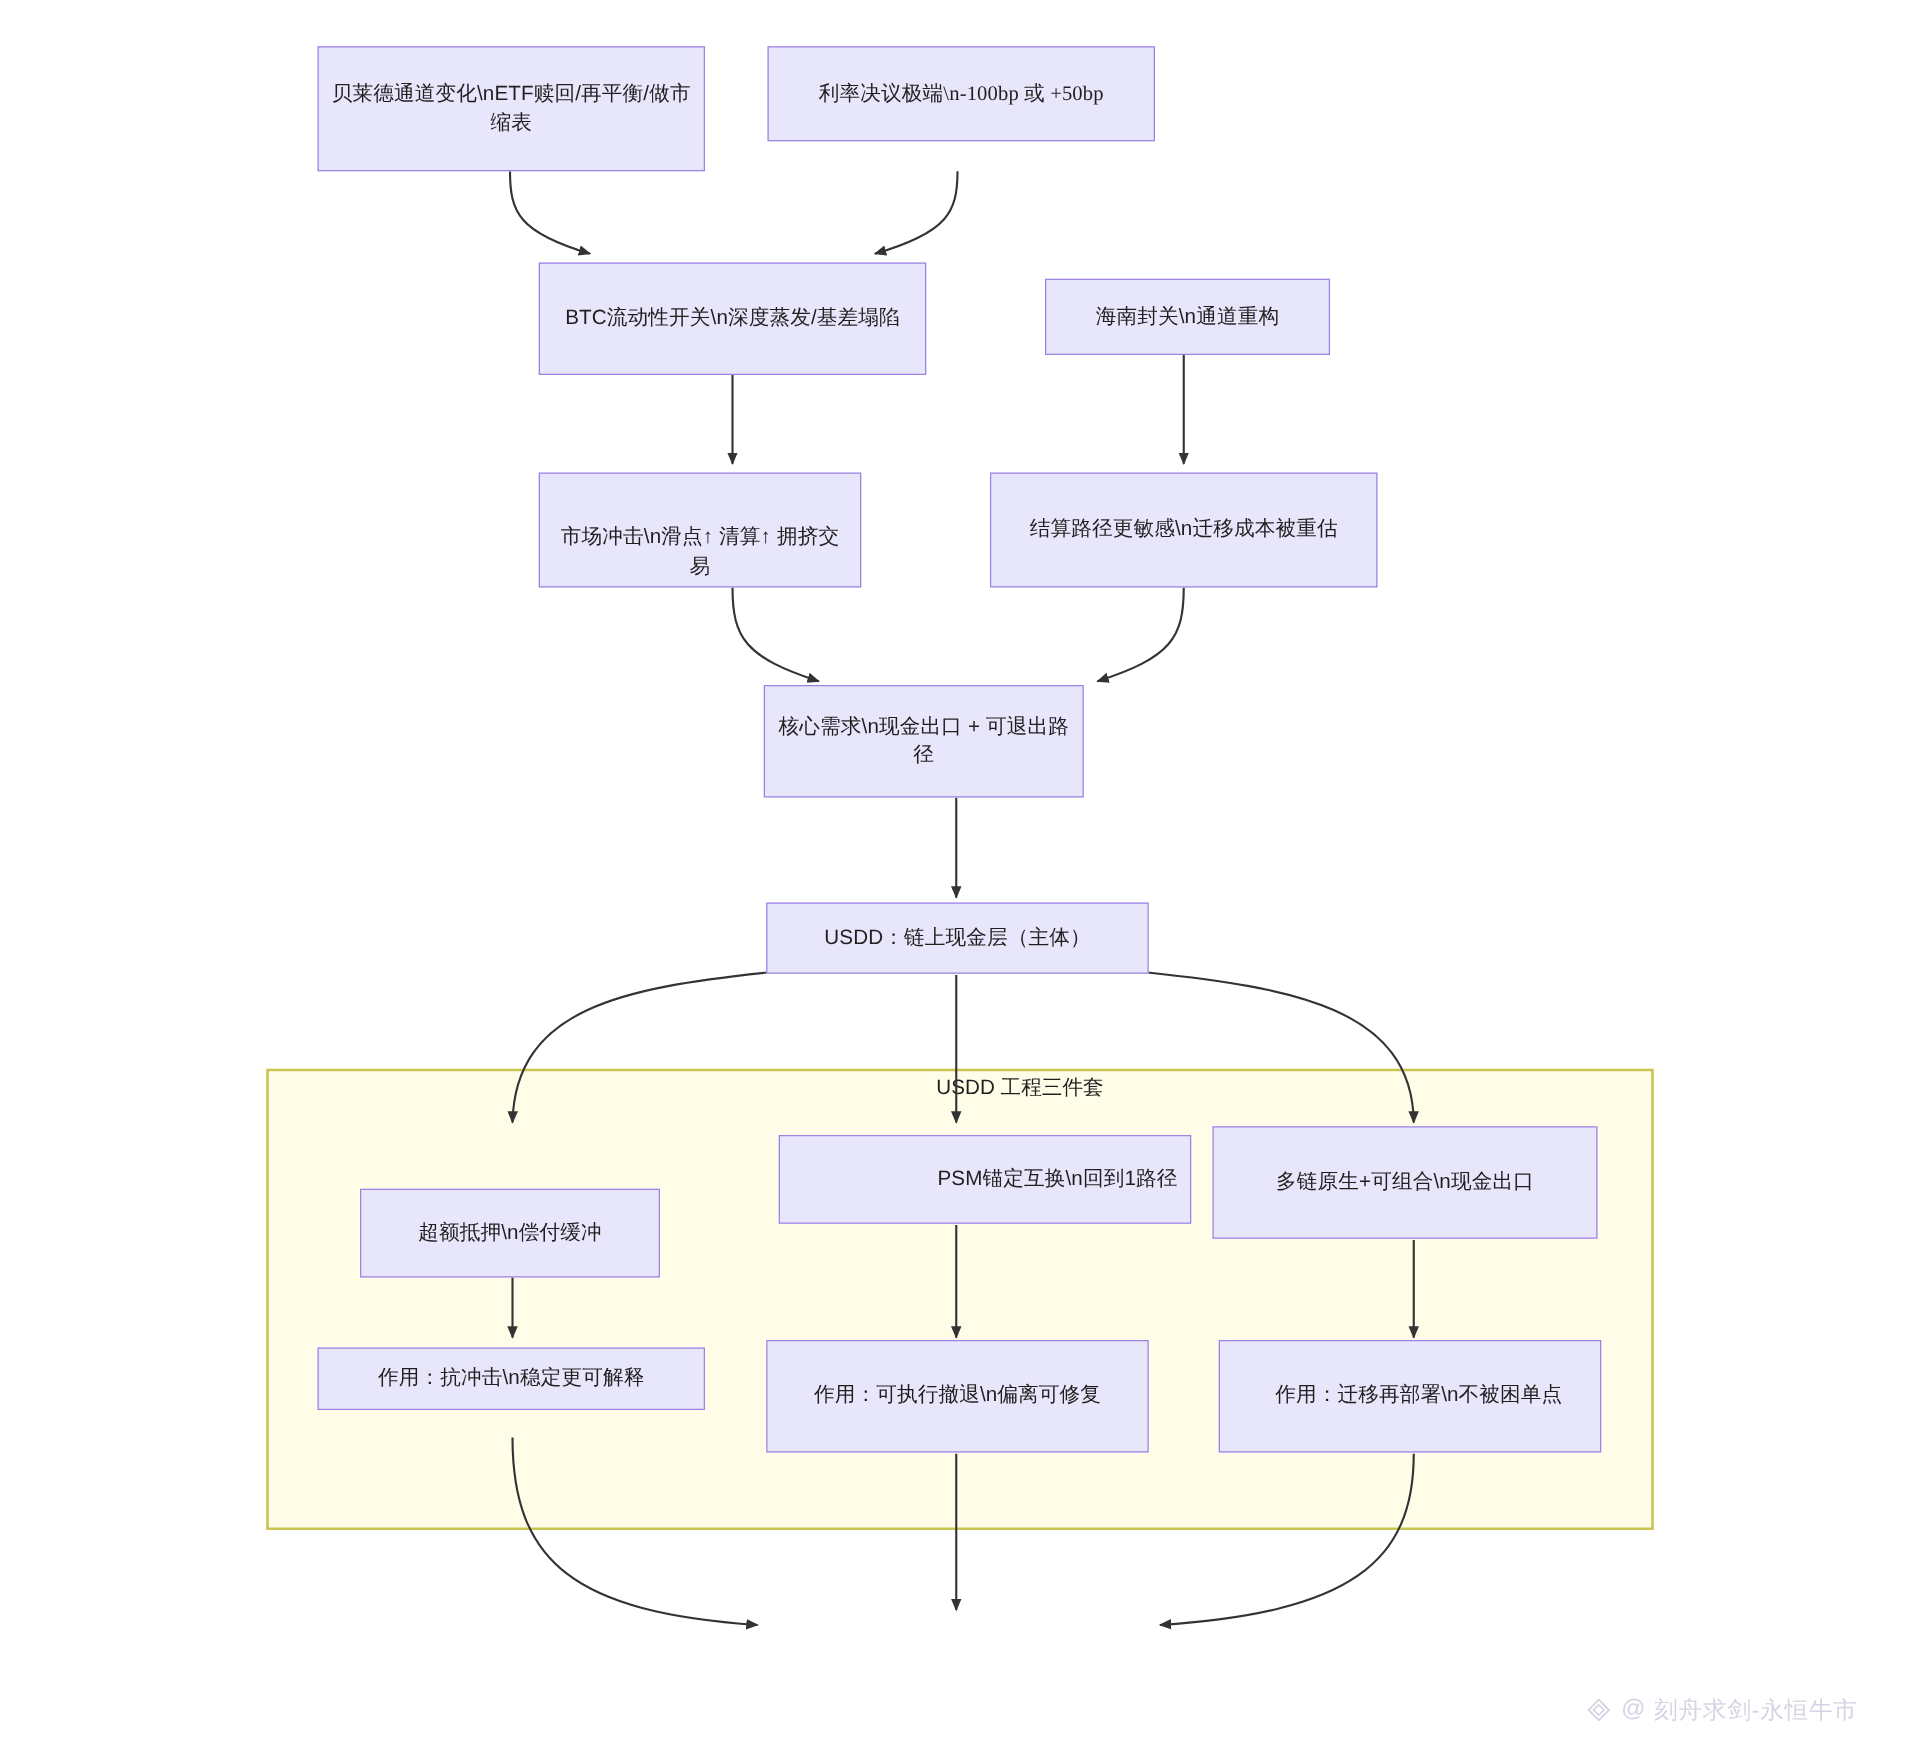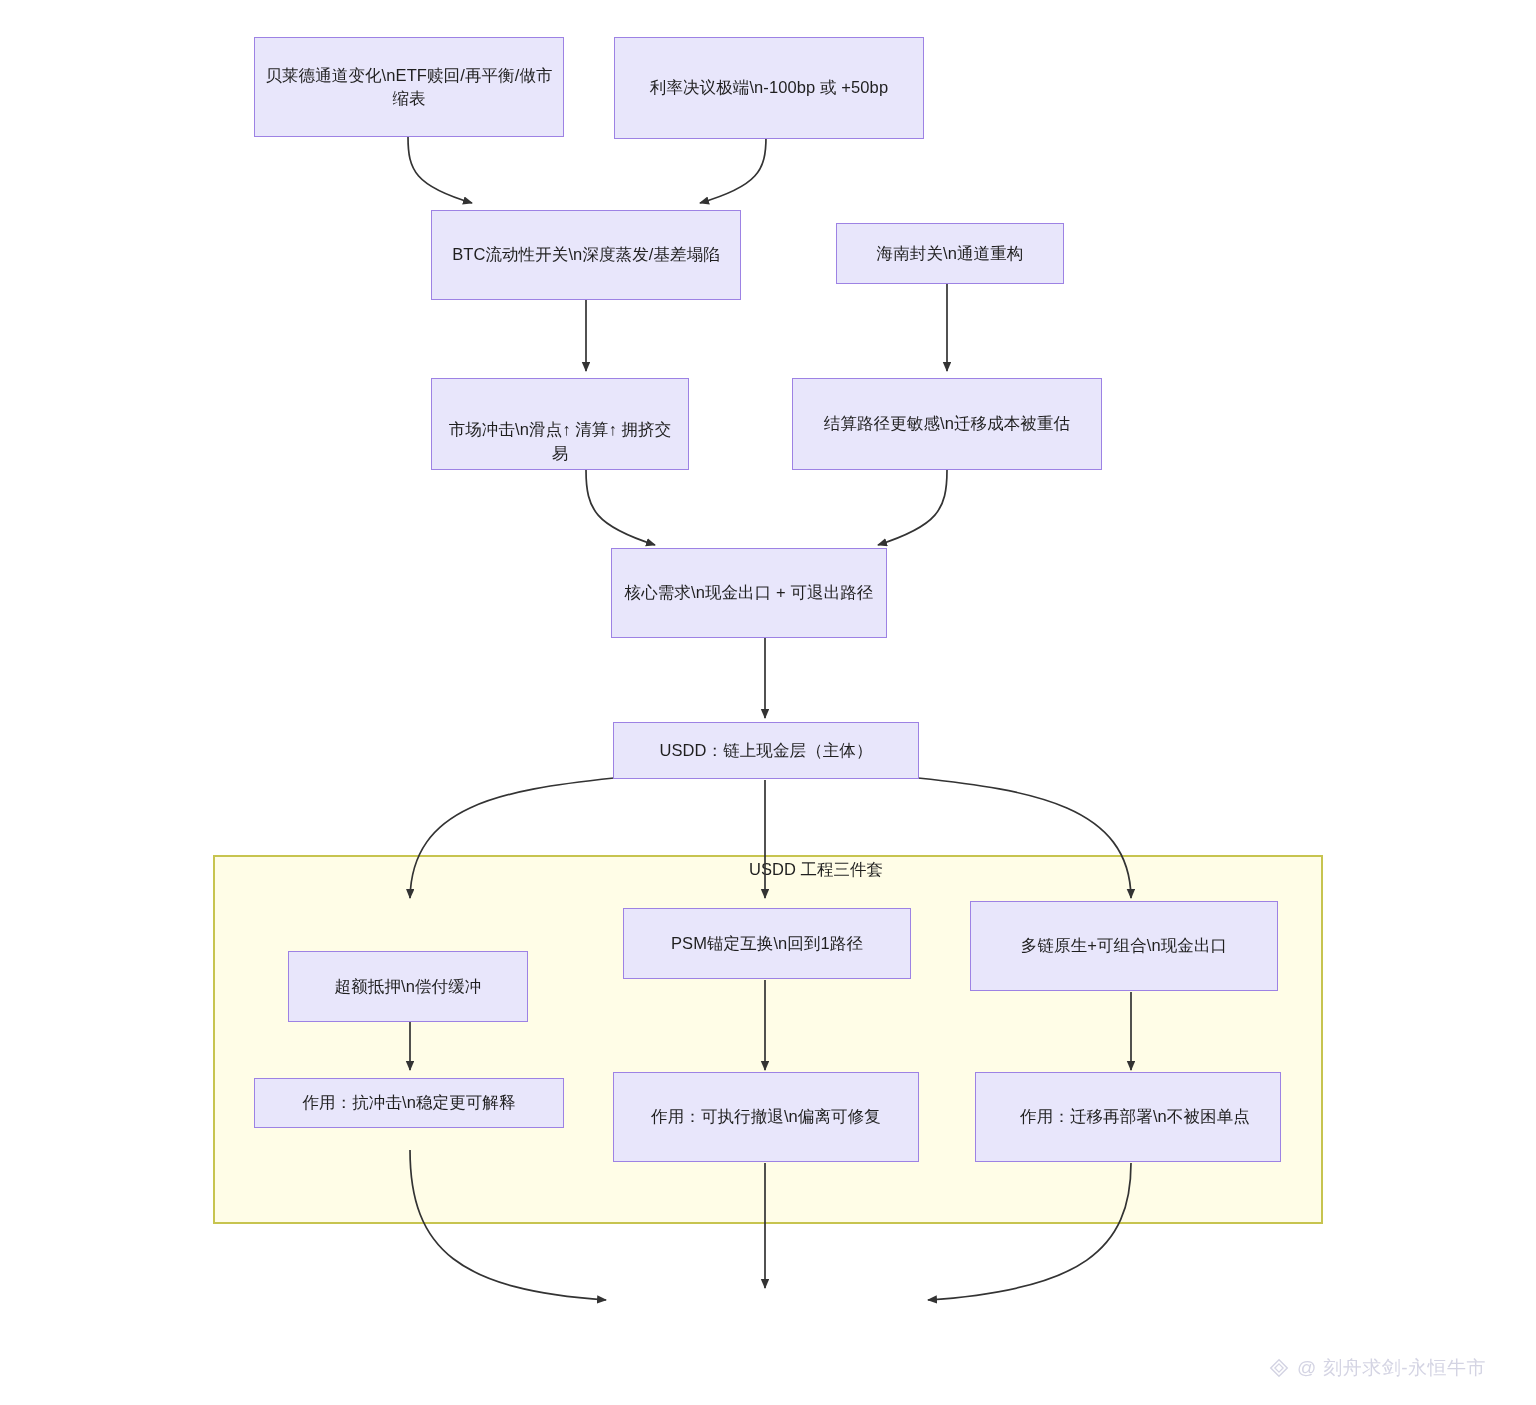--- a/index.html
+++ b/index.html
@@ -118,53 +118,53 @@
       <path d="M765,1163 L765,1288"></path>
 
       <path d="M1131,1163 C1131,1250 1080,1290 928,1300"></path>
     </g>
   </svg>
 
   <div class="node" style="left:254px; top:37px; width:310px; height:100px;">
     <span>贝莱德通道变化\nETF赎回/再平衡/做市缩表</span>
   </div>
 
-  <div class="node" style="left:614px; top:37px; width:310px; height:102px;">
+  <div class="node" style="left:614px; top:37px; width:310px; height:76px;font-family:Liberation Serif, serif;">
     <span>利率决议极端\n-100bp 或 +50bp</span>
   </div>
 
   <div class="node" style="left:431px; top:210px; width:310px; height:90px;">
     <span>BTC流动性开关\n深度蒸发/基差塌陷</span>
   </div>
 
   <div class="node" style="left:836px; top:223px; width:228px; height:61px;">
     <span>海南封关\n通道重构</span>
   </div>
 
   <div class="node" style="left:431px; top:378px; width:258px; height:92px;align-items:flex-end;">
     <span>市场冲击\n滑点↑ 清算↑ 拥挤交易</span>
   </div>
 
   <div class="node" style="left:792px; top:378px; width:310px; height:92px;justify-content:center;">
     <span>结算路径更敏感\n迁移成本被重估</span>
   </div>
 
-  <div class="node" style="left:611px; top:548px; width:276px; height:90px;">
+  <div class="node" style="left:611px; top:548px; width:256px; height:90px;">
     <span>核心需求\n现金出口 + 可退出路径</span>
   </div>
 
   <div class="node" style="left:613px; top:722px; width:306px; height:57px;">
     <span>USDD：链上现金层（主体）</span>
   </div>
 
   <div class="node" style="left:288px; top:908px; width:240px; height:71px;margin-top:43px;">
     <span>超额抵押\n偿付缓冲</span>
   </div>
 
-  <div class="node" style="left:623px; top:908px; width:288px; height:71px;">
+  <div class="node" style="left:623px; top:908px; width:330px; height:71px;text-align:right;">
     <span>PSM锚定互换\n回到1路径</span>
   </div>
 
   <div class="node" style="left:970px; top:901px; width:308px; height:90px;">
     <span>多链原生+可组合\n现金出口</span>
   </div>
 
   <div class="node" style="left:254px; top:1078px; width:310px; height:50px;">
     <span>作用：抗冲击\n稳定更可解释</span>
   </div>

